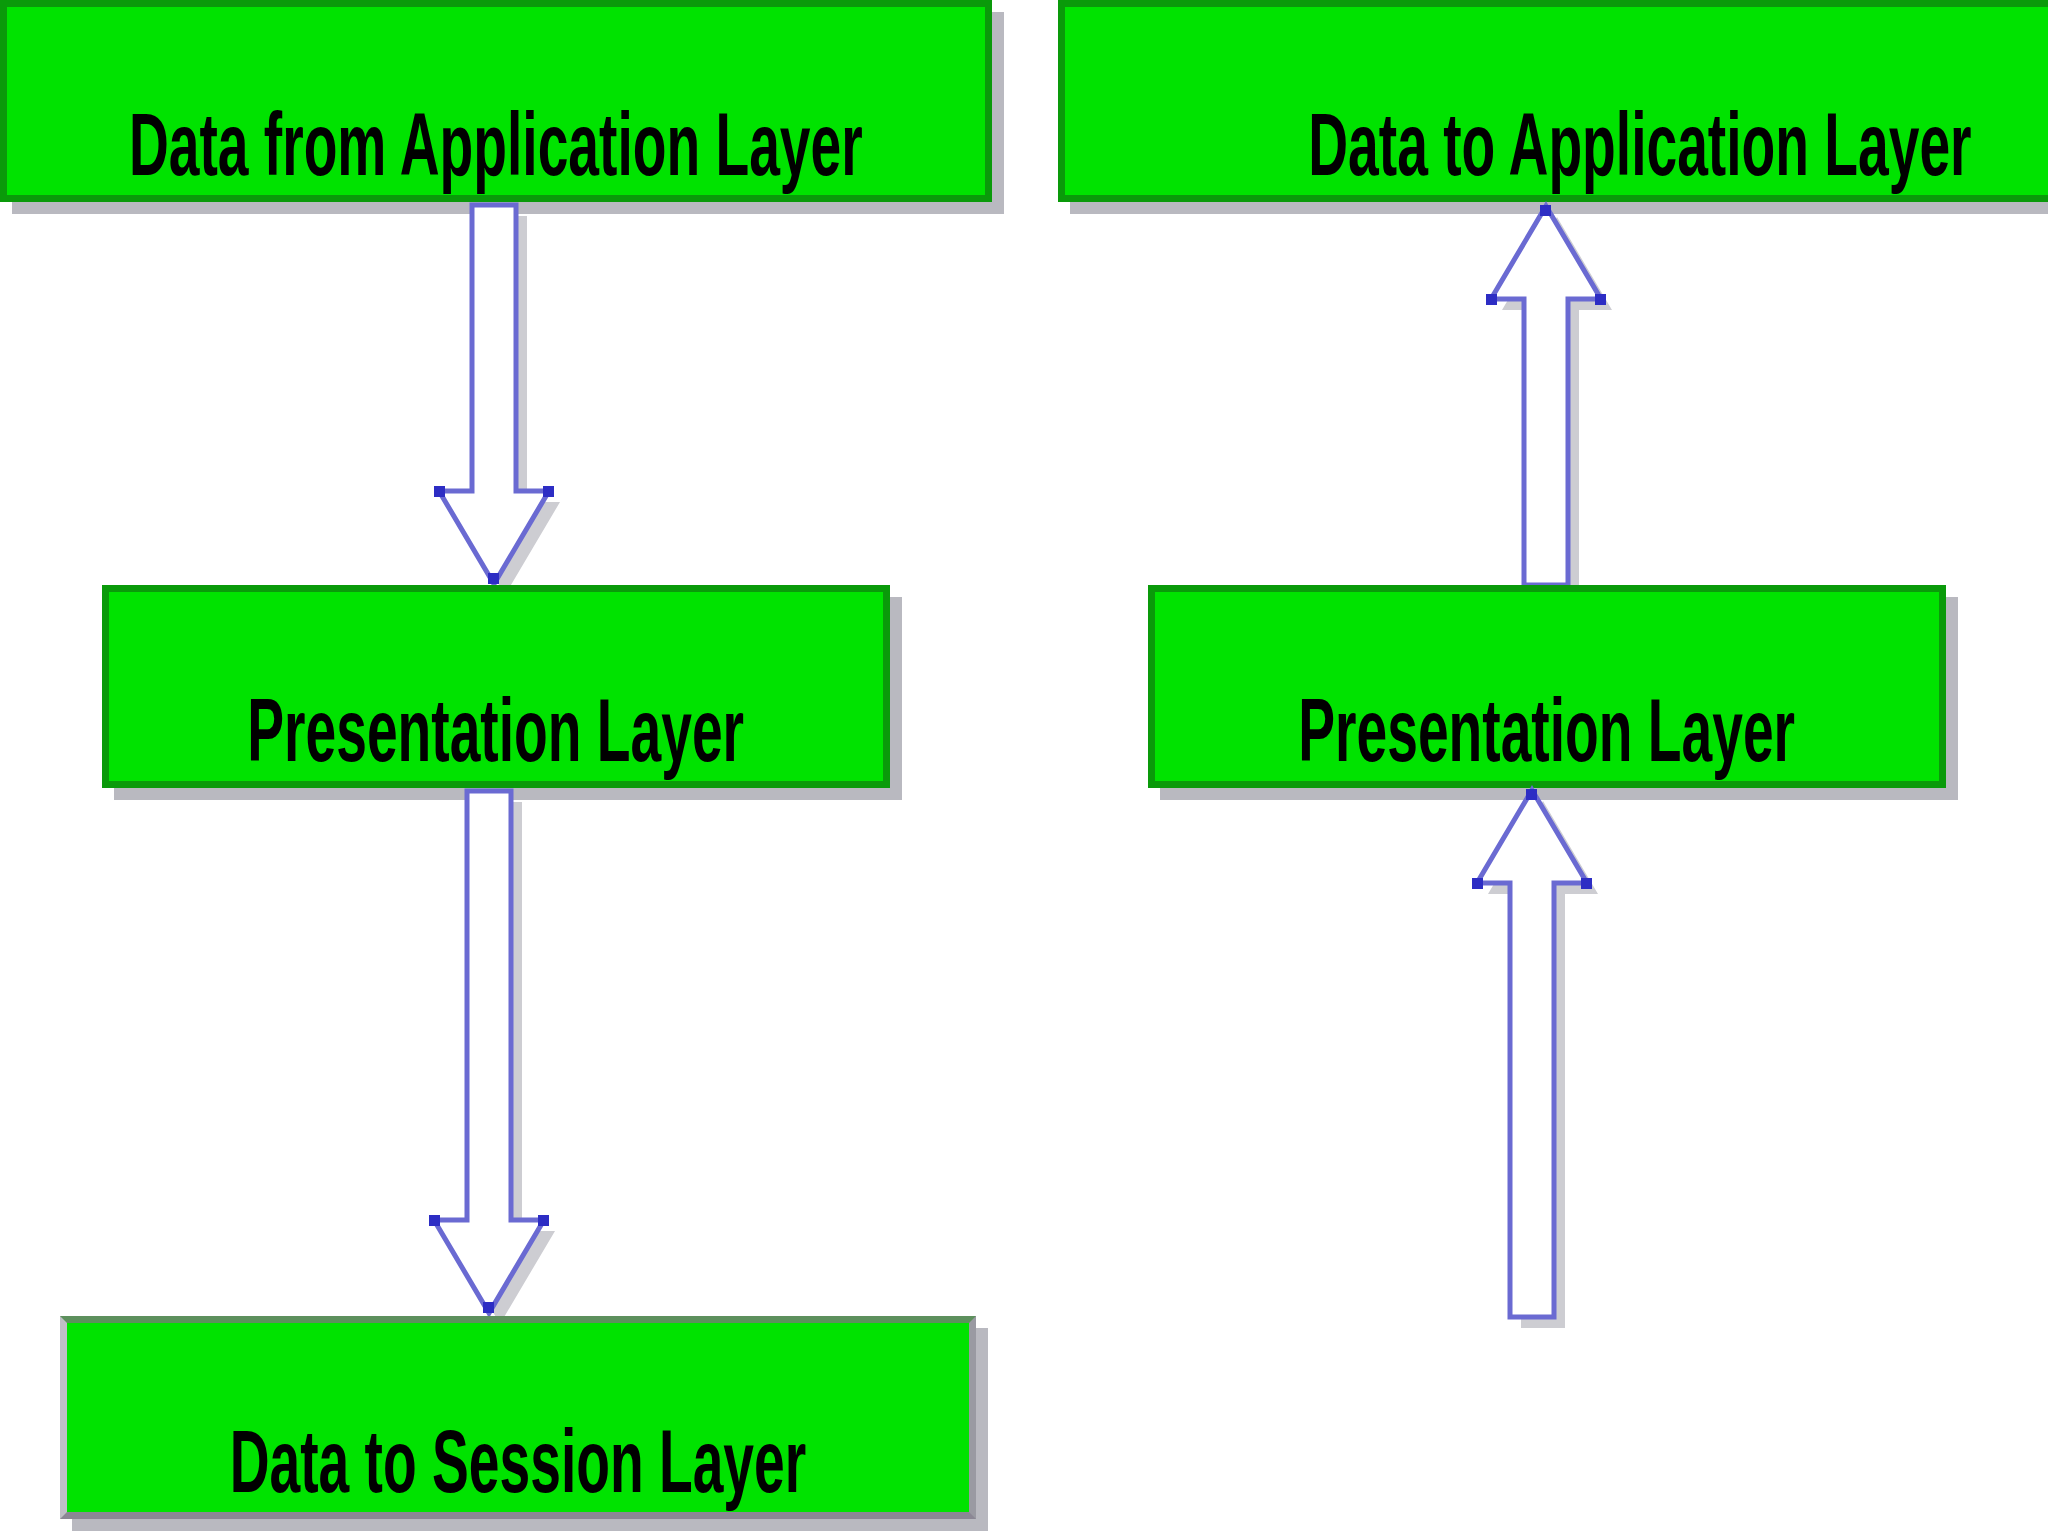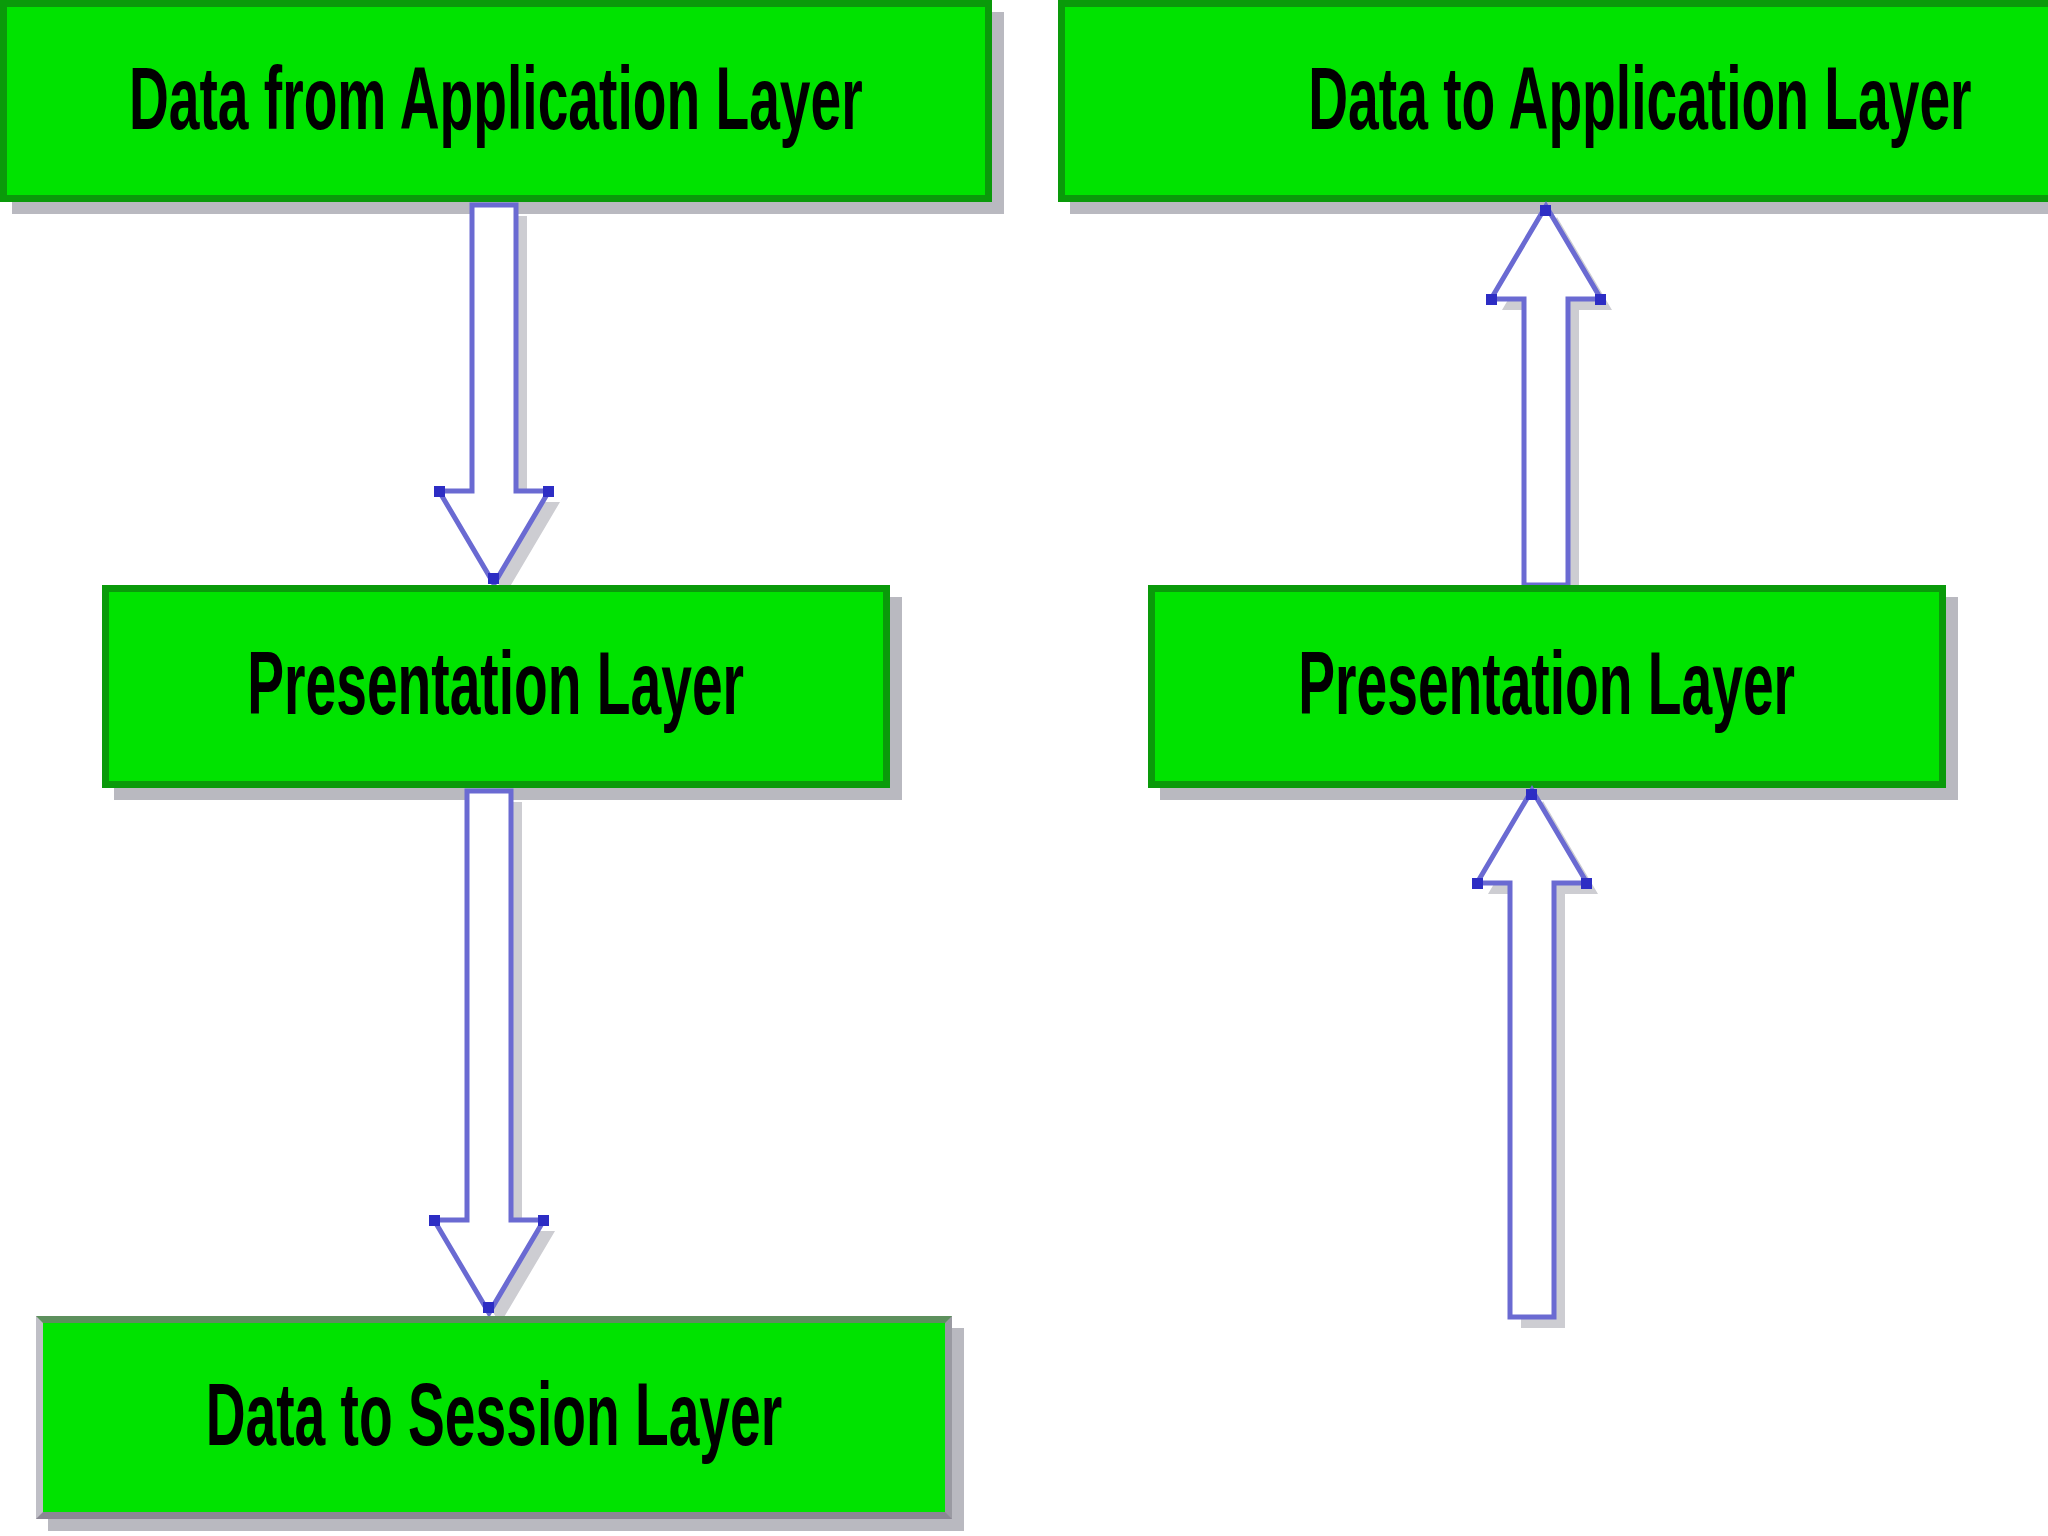--- a/index.html
+++ b/index.html
@@ -11,26 +11,27 @@
     overflow: hidden;
     font-family: "Liberation Sans", sans-serif;
   }
   .layer-box {
     position: absolute;
     box-sizing: border-box;
     background: var(--box-fill, #00e300);
     border: 7px solid var(--box-border, #0a9a0a);
     box-shadow: 12px 12px 0 var(--box-shadow, #b9b9c0);
     display: flex;
-    align-items: center;
+    align-items: flex-end;
     justify-content: center;
   }
   
   .layer-box.muted {
     border-color: #5d905d #9a9aa2 #8b8794 #bfbfc6;
+    margin-left: 24px;
   }
   .layer-label {
     font-weight: bold;
     font-size: 89px;
     line-height: 1;
     color: var(--text, #000000);
     white-space: nowrap;
     transform: scaleX(0.62);
     transform-origin: center;
     padding-bottom: 6px;

